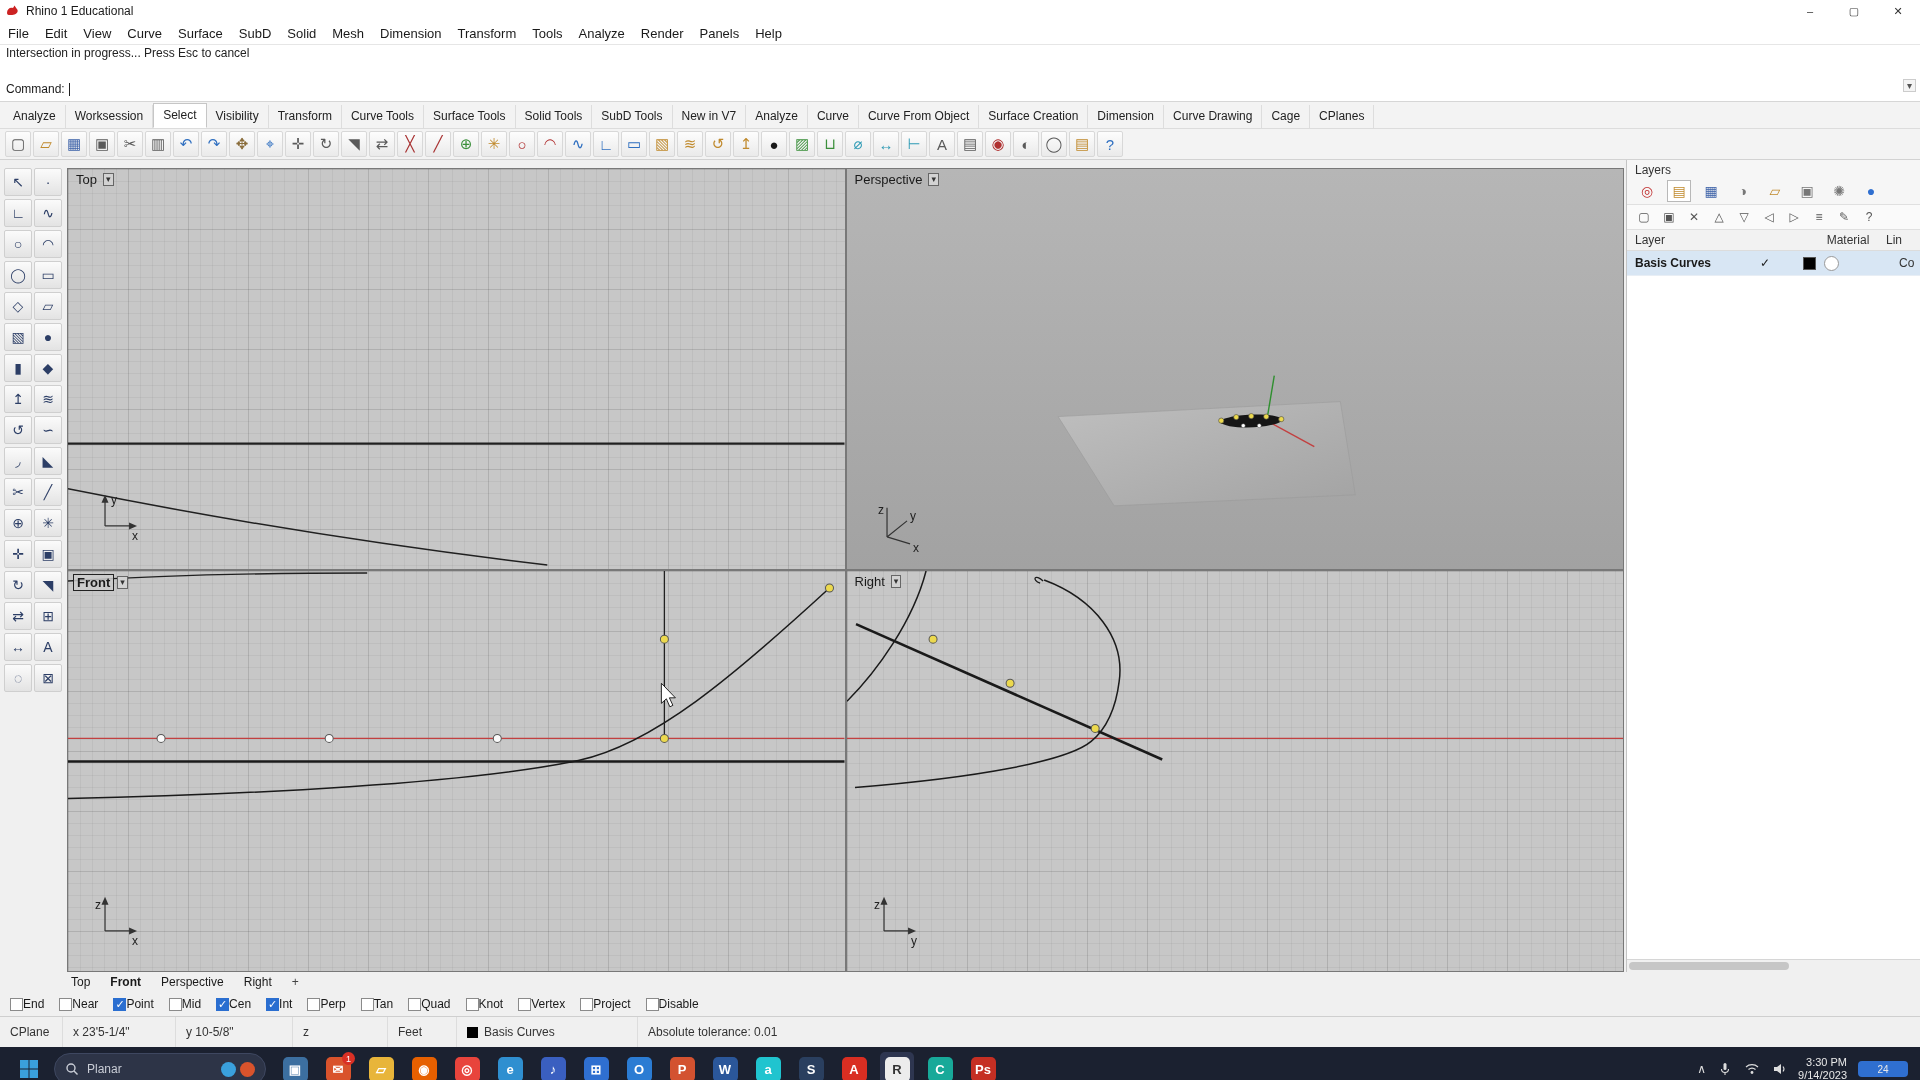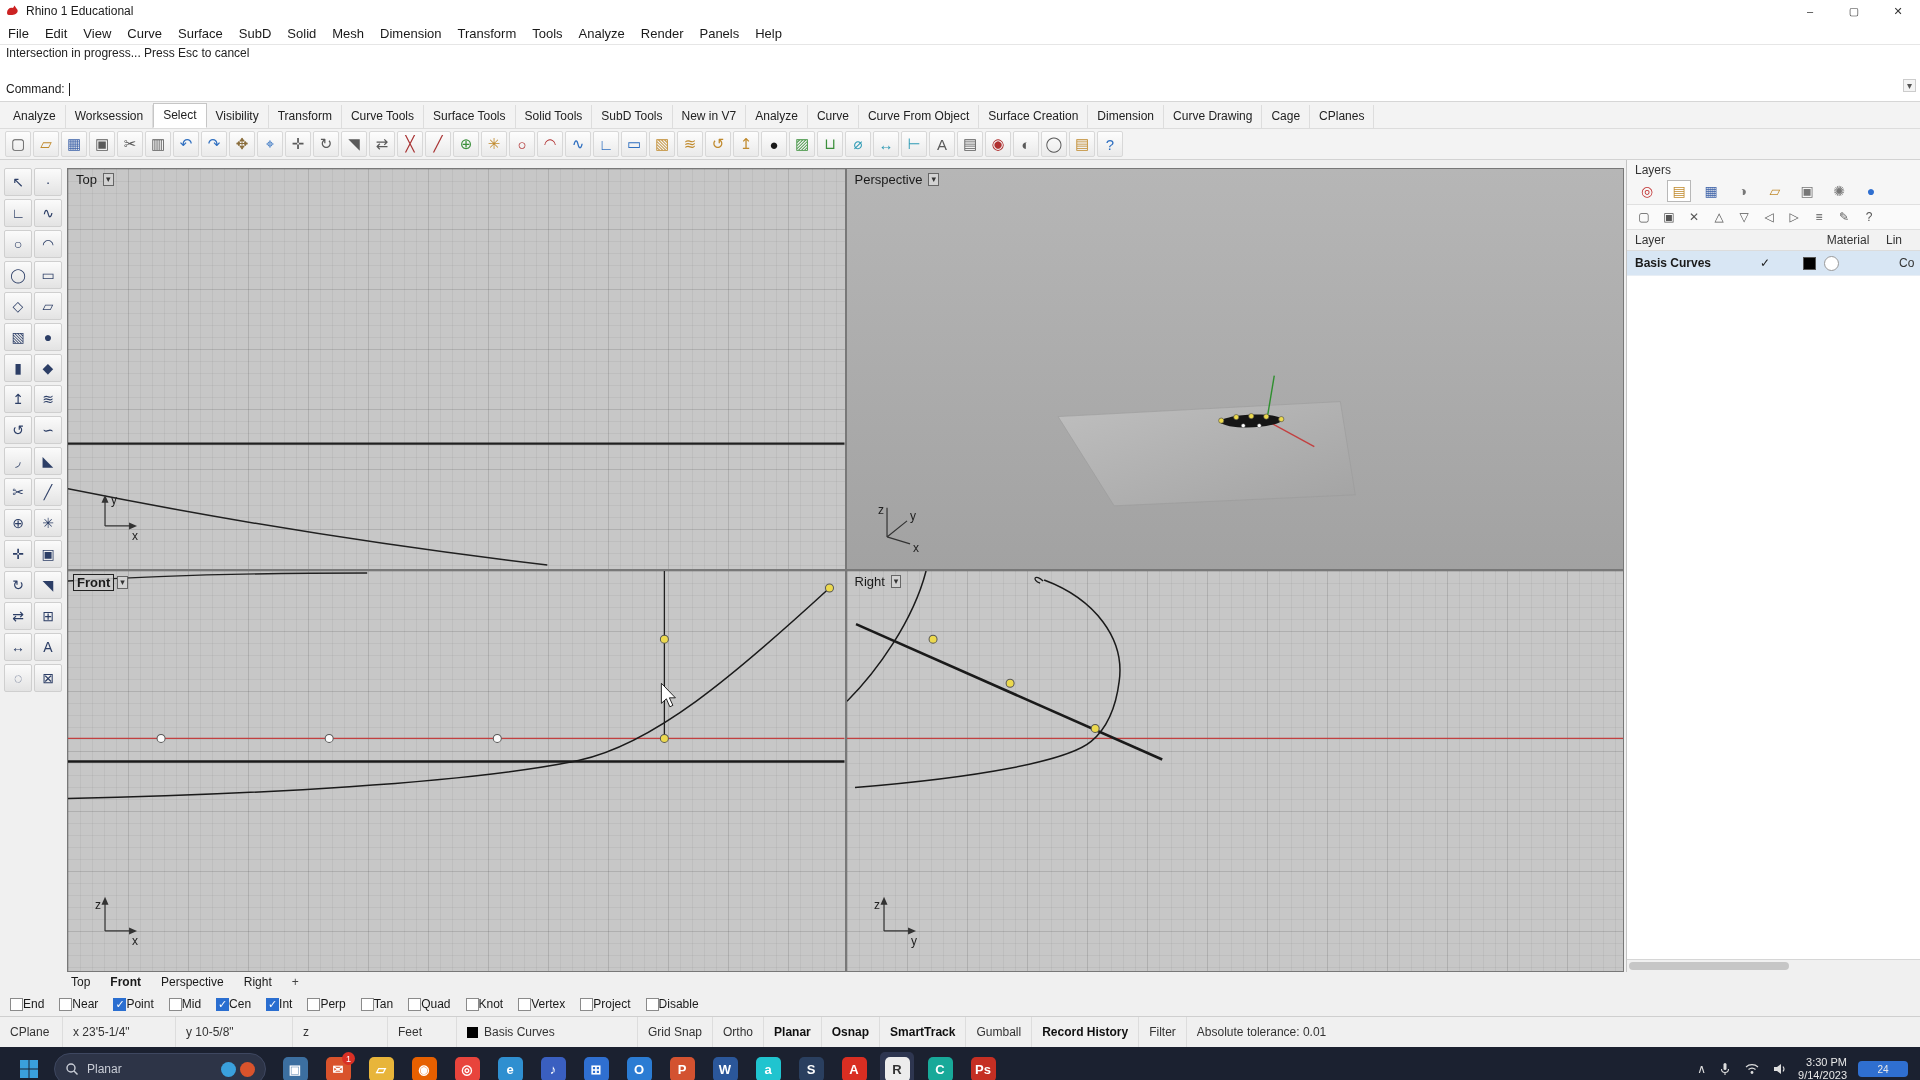--- a/index.html
+++ b/index.html
@@ -454,31 +454,20 @@
 <div class="status-bar">
   <span class="sb-seg sb-cplane">CPlane</span>
   <span class="sb-seg sb-x">x 23'5-1/4"</span>
   <span class="sb-seg sb-y">y 10-5/8"</span>
   <span class="sb-seg sb-z">z</span>
   <span class="sb-se sb-seg sb-units">Feet</span>
   <span class="sb-seg sb-layer">
     <span class="sb-swatch"></span>
     <span>Basis Curves</span>
   </span>
-  <span style="display:flex;height:100%;">
-
-  <span class="sb-seg sb-pane">Grid Snap</span>
-      <span class="sb-seg sb-pane">Ortho</span>
-      <span class="sb-seg sb-pane on">Planar</span>
-      <span class="sb-seg sb-pane on">Osnap</span>
-      <span class="sb-seg sb-pane on">SmartTrack</span>
-      <span class="sb-seg sb-pane">Gumball</span>
-      <span class="sb-seg sb-pane on">Record History</span>
-      <span class="sb-seg sb-pane">Filter</span>
-    </span>
   <span class="sb-seg" style="border-right:none;">Absolute tolerance: 0.01</span>
 </div>
 
 <div class="taskbar">
   <div class="tb-left">
     <span class="tb-start">
       <svg width="20" height="20" viewBox="0 0 20 20">
         <rect x="1" y="1" width="8.5" height="8.5" fill="#3aa0dc"></rect>
           <rect x="10.5" y="1" width="8.5" height="8.5" fill="#3aa0dc"></rect>
         <rect x="1" y="10.5" width="8.5" height="8.5" fill="#3aa0dc"></rect>

